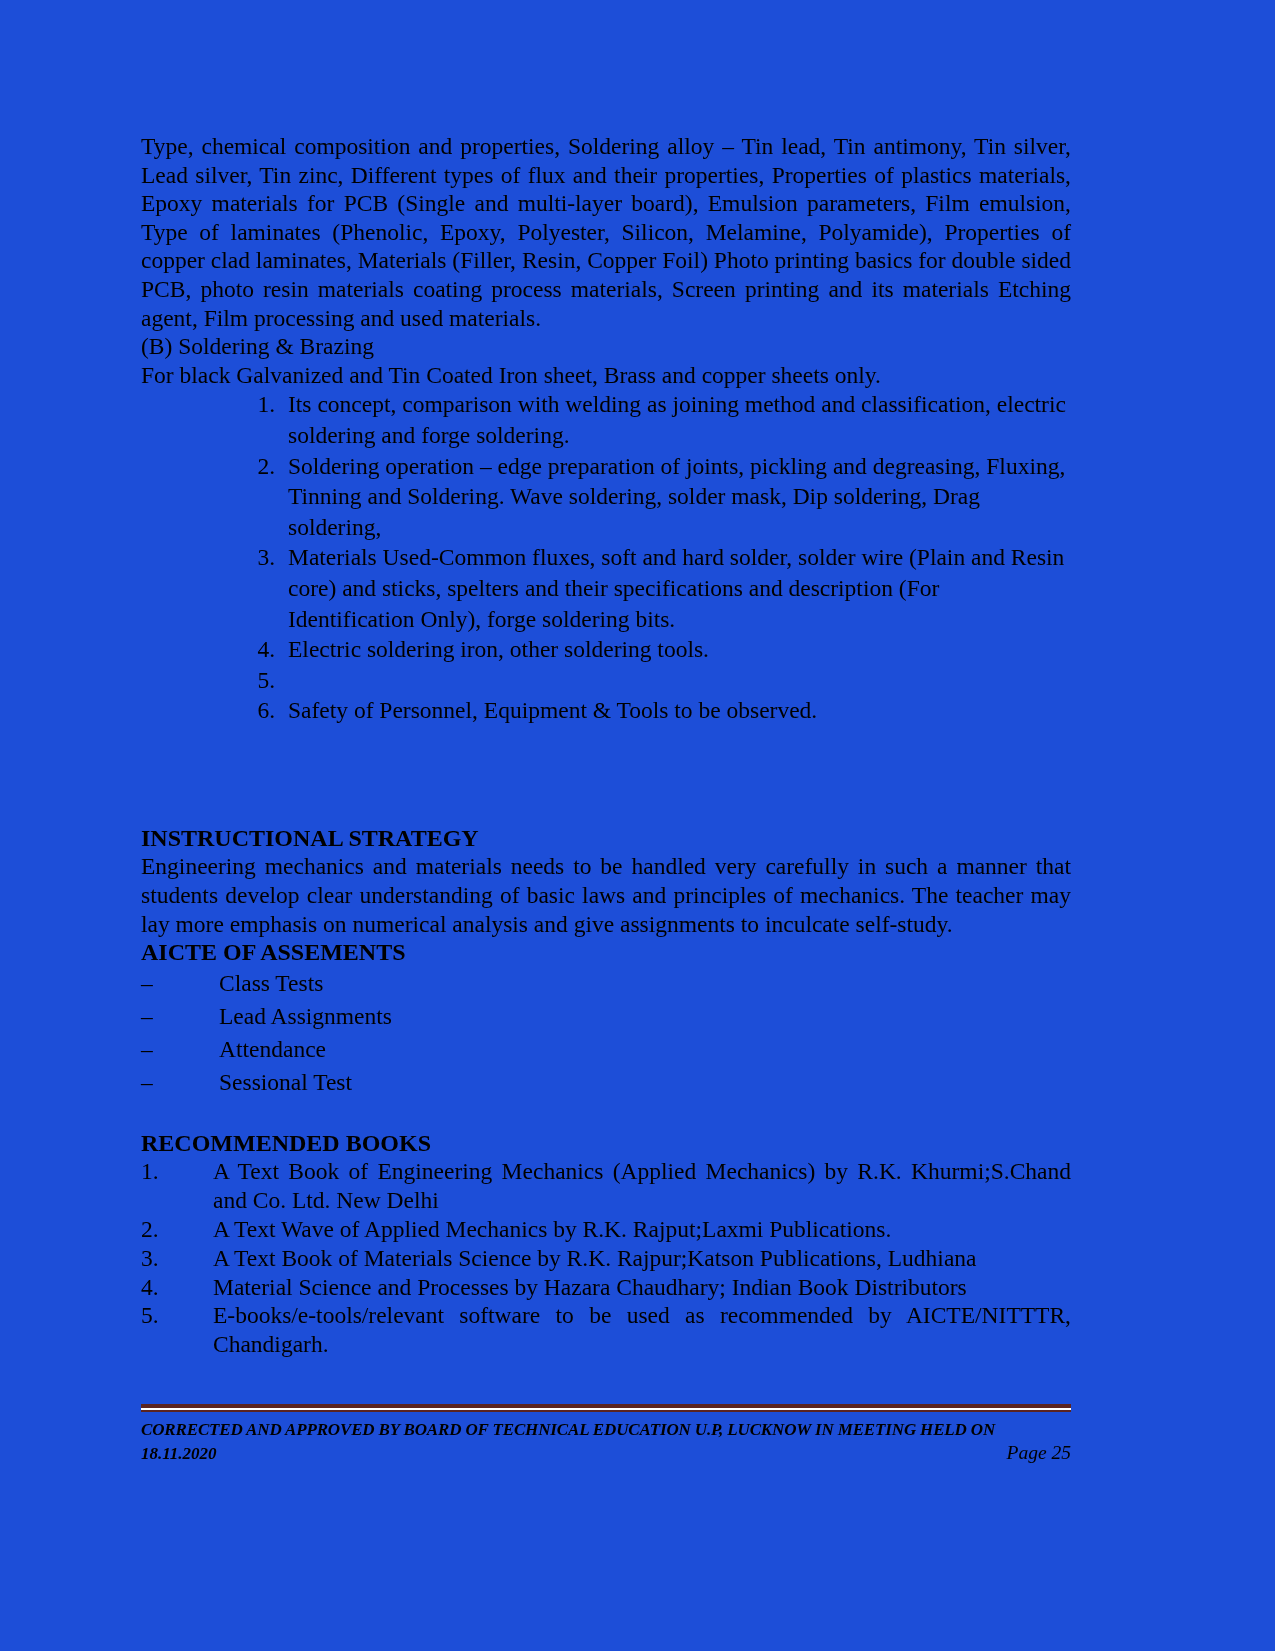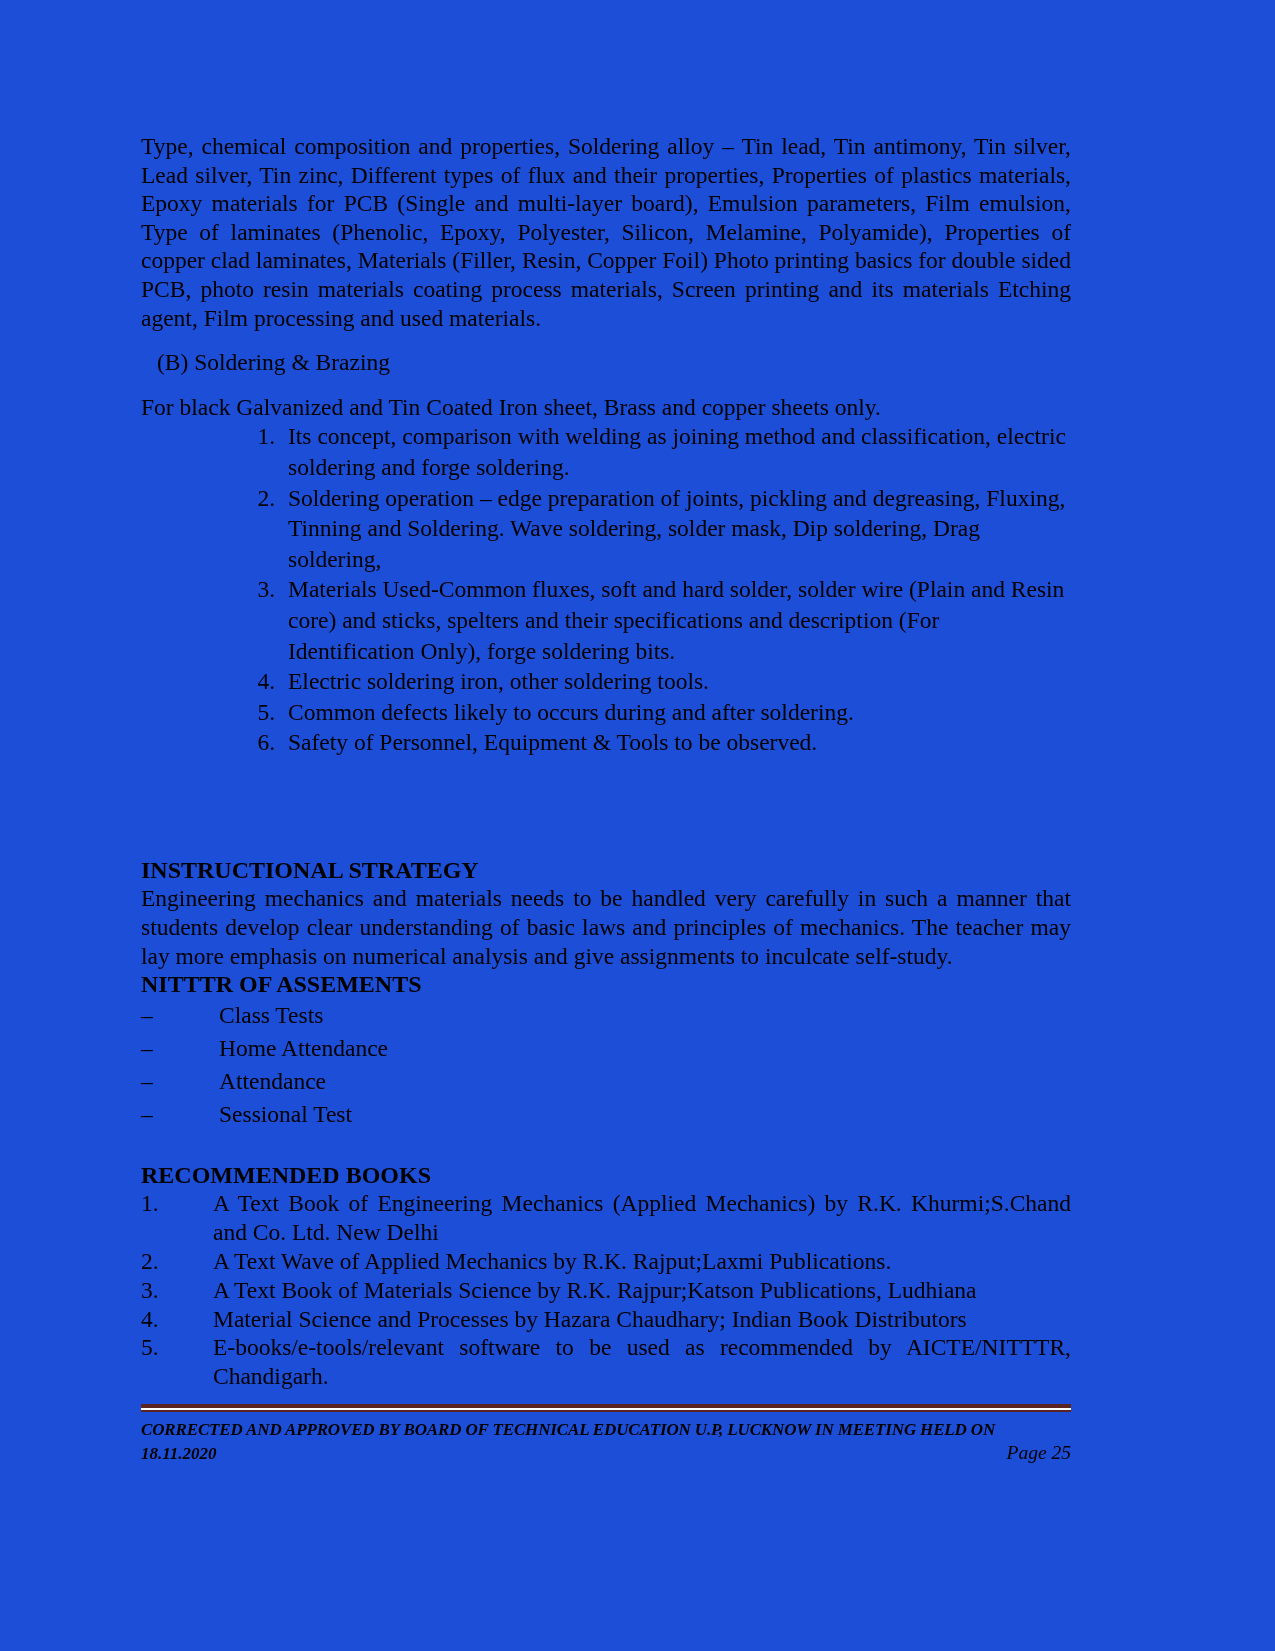--- a/index.html
+++ b/index.html
@@ -34,21 +34,21 @@
     line-height: 28.6px;
     text-align: justify;
     text-justify: inter-word;
     margin: 0;
   }
   .para-just {
     text-align: justify;
     text-align-last: left;
   }
   .sect-b {
-    margin: 16px;
+    margin: 0;
     font-size: 23.5px;
     line-height: 28.6px;
     padding-left: 72px;
   }
   .lead-line {
     margin: 0;
     font-size: 23.5px;
     line-height: 28.6px;
     padding-left: 72px;
   }
@@ -191,44 +191,43 @@
       <li>
         <span class="lnum">3.</span>
         <span>Materials Used-Common fluxes, soft and hard solder, solder wire (Plain and Resin core) and sticks, spelters and their specifications and description (For Identification Only), forge soldering bits.</span>
       </li>
       <li>
         <span class="lnum">4.</span>
         <span>Electric soldering iron, other soldering tools.</span>
       </li>
       <li>
         <span class="lnum">5.</span>
-        <span>Common defects likely to occurs during and after soldering.</span>
       </li>
       <li>
         <span class="lnum">6.</span>
         <span>Safety of Personnel, Equipment &amp; Tools to be observed.</span>
       </li>
     </ol>
 
     <div class="gap-big"></div>
 
     <p class="heading">INSTRUCTIONAL STRATEGY</p>
 
     <p class="body-text para-just">Engineering mechanics and materials needs to be handled very carefully in such a manner that students develop clear understanding of basic laws and principles of mechanics. The teacher may lay more emphasis on numerical analysis and give assignments to inculcate self-study.</p>
 
-    <p class="heading">NITTTR OF ASSEMENTS</p>
+    <p class="heading">AICTE OF ASSEMENTS</p>
 
     <ul class="dash-list">
       <li>
         <span class="dash">–</span>
         <span>Class Tests</span>
       </li>
       <li>
         <span class="dash">–</span>
-        <span>Home Attendance</span>
+        <span>Lead Assignments</span>
       </li>
       <li>
         <span class="dash">–</span>
         <span>Attendance</span>
       </li>
       <li>
         <span class="dash">–</span>
         <span>Sessional Test</span>
       </li>
     </ul>

